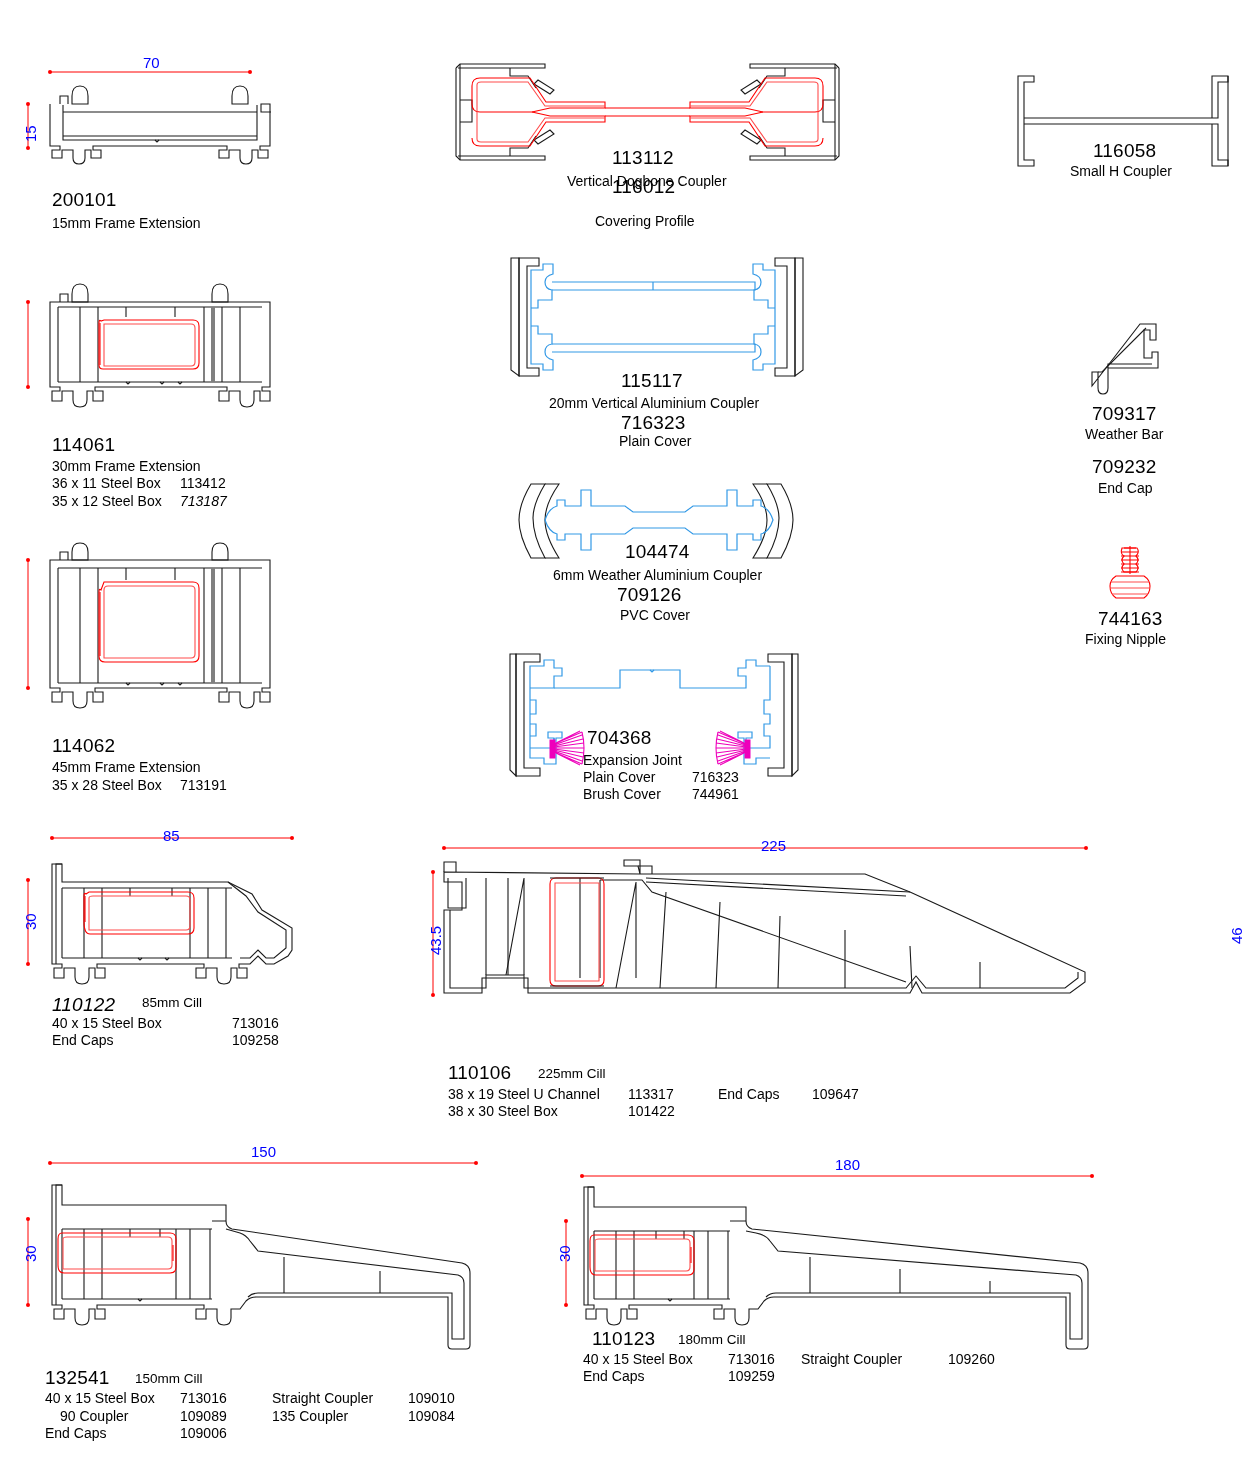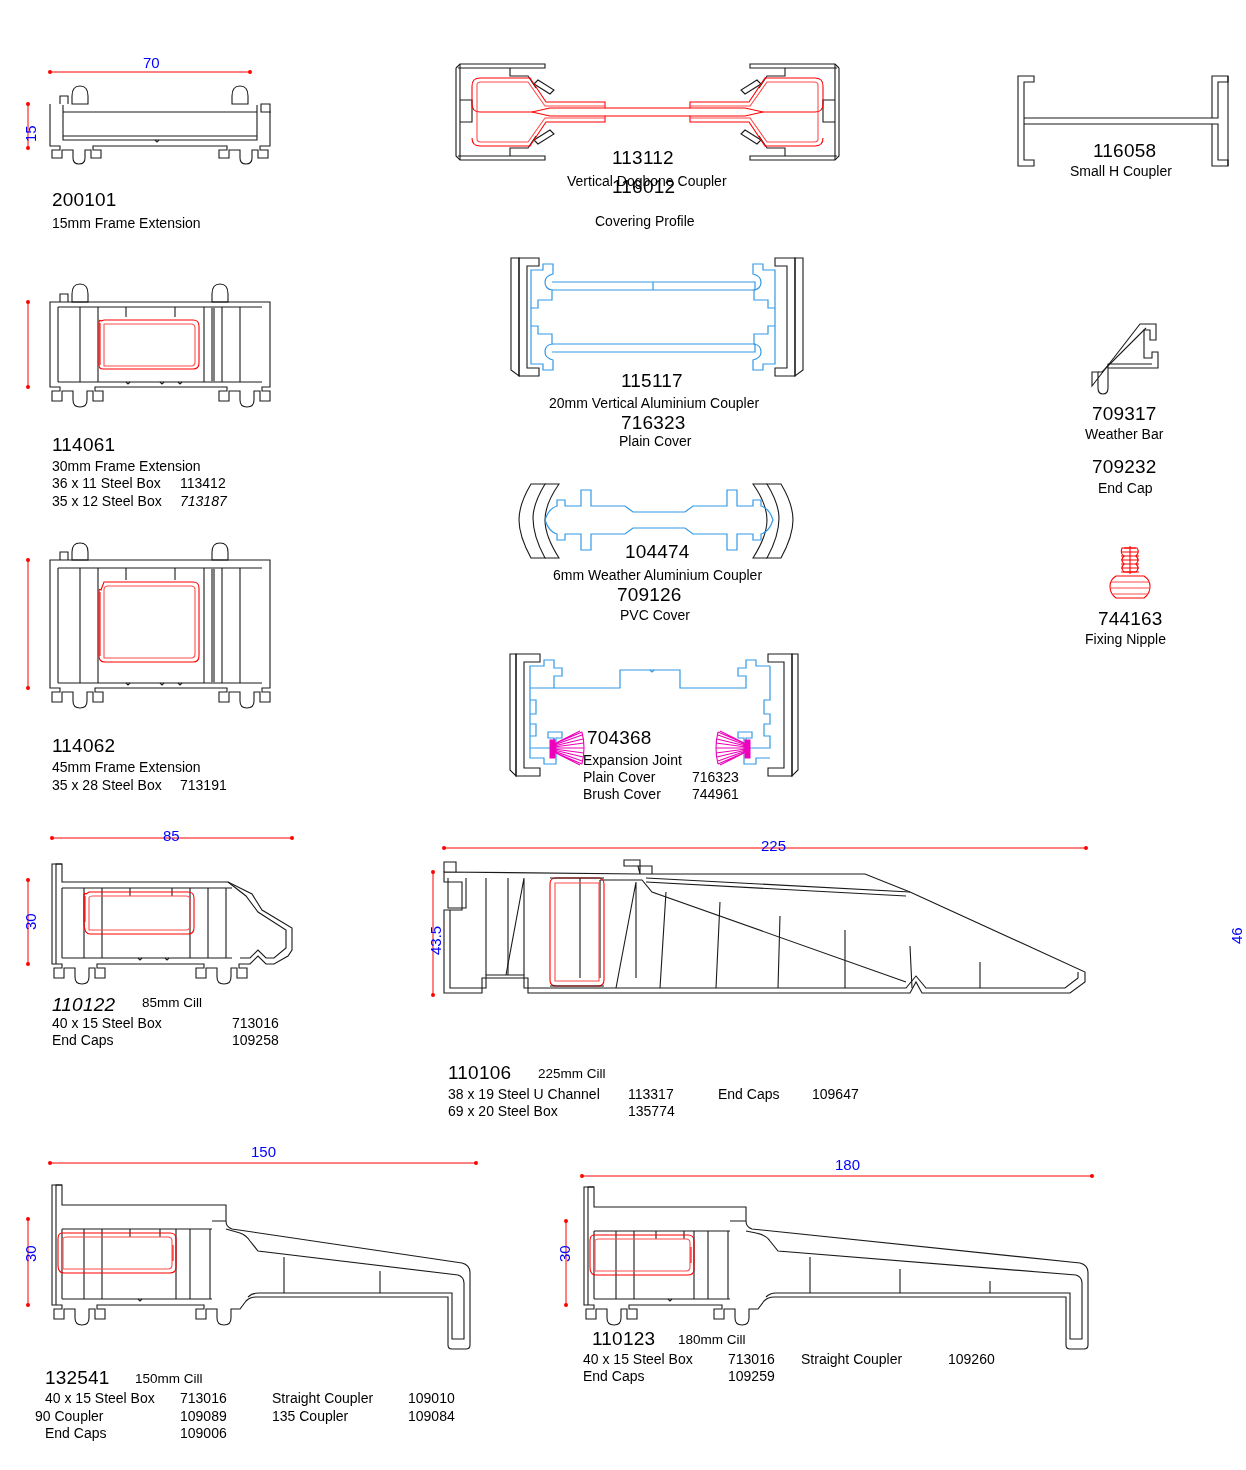--- a/index.html
+++ b/index.html
@@ -331,22 +331,22 @@
     <path class="redlite" d="M135,53 L135,151 L179,151 L179,53 Z"></path>
     <path class="blk" d="M130,48 L184,48 M130,156 L184,156"></path>
   </g>
 </svg>
 <span class="lbl code" style="left:448px;top:1062px;">110106</span>
 <span class="lbl desc-sm" style="left:538px;top:1066px;">225mm Cill</span>
 <span class="lbl desc" style="left:448px;top:1086px;">38 x 19 Steel U Channel</span>
 <span class="lbl desc" style="left:628px;top:1086px;">113317</span>
 <span class="lbl desc" style="left:718px;top:1086px;">End Caps</span>
 <span class="lbl desc" style="left:812px;top:1086px;">109647</span>
-<span class="lbl desc" style="left:448px;top:1103px;">69 x 20 Steel Box</span>
-<span class="lbl desc" style="left:628px;top:1103px;">135774</span>
+<span class="lbl desc" style="left:448px;top:1103px;">38 x 30 Steel Box</span>
+<span class="lbl desc" style="left:628px;top:1103px;">101422</span>
 
 <svg width="520" height="240" viewBox="0 0 520 240" style="position:absolute;left:0;top:1133px;">
   <g>
     <line class="dimline" x1="50" y1="30" x2="476" y2="30"></line>
     <circle class="dimdot" cx="50" cy="30" r="2"></circle>
     <circle class="dimdot" cx="476" cy="30" r="2"></circle>
   </g>
   <g>
     <line class="dimline" x1="28" y1="86" x2="28" y2="172"></line>
     <circle class="dimdot" cx="28" cy="86" r="2"></circle>
@@ -369,21 +369,21 @@
     <path class="redlite" d="M63,106 L63,136 L168,136 Q172,136 172,132 L172,108 Q172,104 168,104 L67,104 Q63,104 63,106 Z"></path>
     <path class="red" d="M173,112 L173,128"></path>
   </g>
 </svg>
 <span class="lbl code" style="left:45px;top:1367px;">132541</span>
 <span class="lbl desc-sm" style="left:135px;top:1371px;">150mm Cill</span>
 <span class="lbl desc" style="left:45px;top:1390px;">40 x 15 Steel Box</span>
 <span class="lbl desc" style="left:180px;top:1390px;">713016</span>
 <span class="lbl desc" style="left:272px;top:1390px;">Straight Coupler</span>
 <span class="lbl desc" style="left:408px;top:1390px;">109010</span>
-<span class="lbl desc" style="left:35px;top:1408px;">90 Coupler</span>
+<span class="lbl desc" style="left:60px;top:1408px;">90 Coupler</span>
 <span class="lbl desc" style="left:180px;top:1408px;">109089</span>
 <span class="lbl desc" style="left:272px;top:1408px;">135 Coupler</span>
 <span class="lbl desc" style="left:408px;top:1408px;">109084</span>
 <span class="lbl desc" style="left:45px;top:1425px;">End Caps</span>
 <span class="lbl desc" style="left:180px;top:1425px;">109006</span>
 
 <svg width="600" height="210" viewBox="0 0 600 210" style="position:absolute;left:530px;top:1133px;">
   <g>
     <line class="dimline" x1="52" y1="43" x2="562" y2="43"></line>
     <circle class="dimdot" cx="52" cy="43" r="2"></circle>

